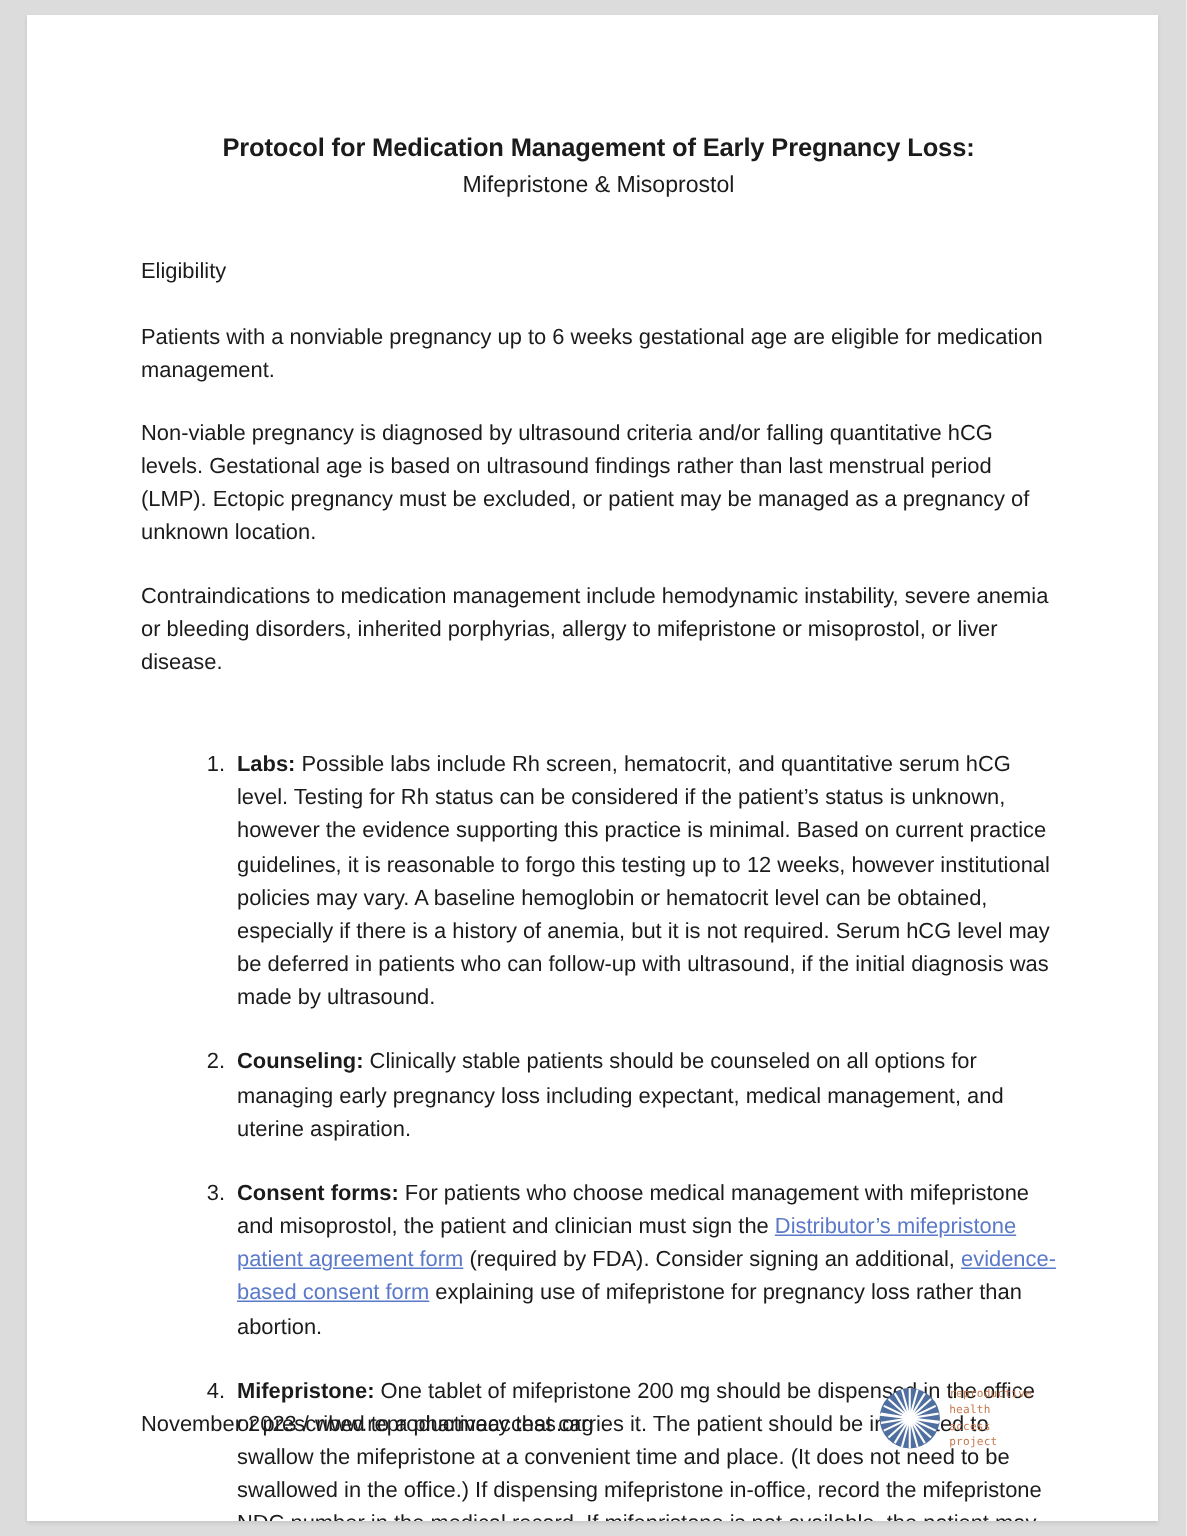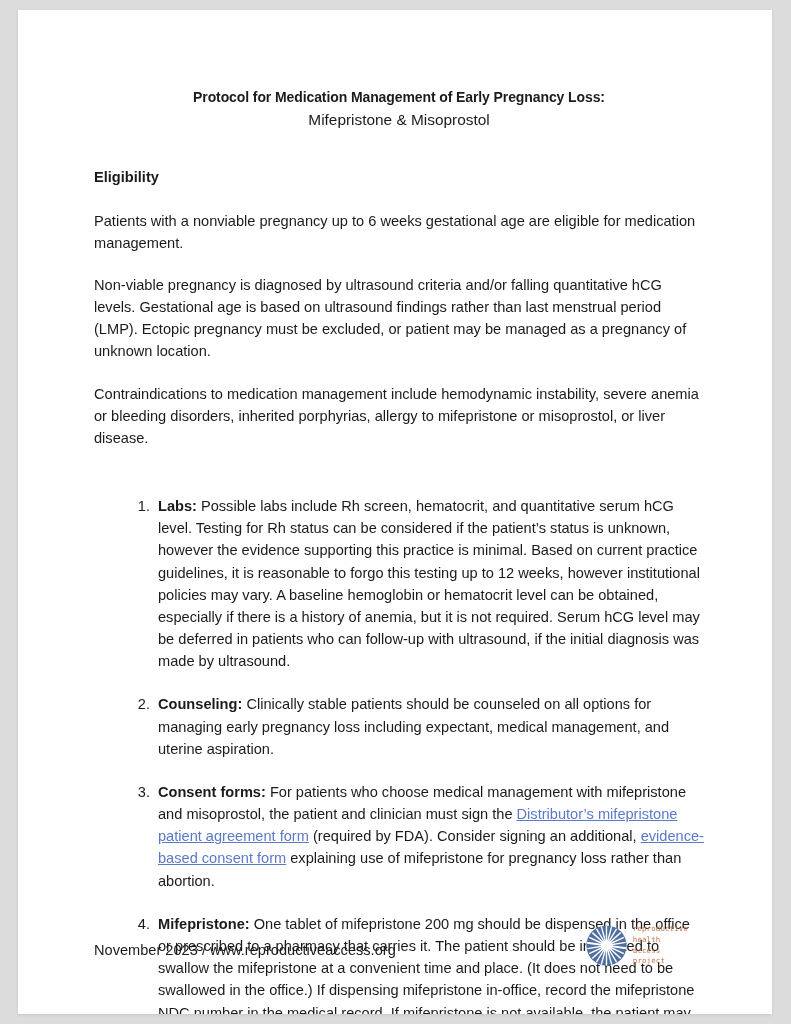--- a/index.html
+++ b/index.html
@@ -23,39 +23,39 @@
     box-shadow: 0 1px 3px rgba(0,0,0,0.10);
     overflow: hidden;
   }
   .doc-body {
     position: absolute;
     left: 76px;
     top: 78px;
     width: 610px;
   }
   .doc-title {
-    font-size: 14px;
+    font-size: 17px;
     font-weight: bold;
     color: #1b1b1b;
     text-align: center;
     line-height: 1.32;
     letter-spacing: -0.1px;
     margin: 0;
   }
   .doc-subtitle {
     font-size: 15.4px;
     font-weight: normal;
     color: #1b1b1b;
     text-align: center;
     line-height: 1.34;
     margin: 4px 0 0 0;
   }
   .section-heading {
     font-size: 14.6px;
-    font-weight: bold;
+    font-weight: normal;
     color: #1b1b1b;
     margin: 0;
     line-height: 1.4;
   }
   p.para {
     font-size: 14.6px;
     color: #1b1b1b;
     line-height: 1.52;
     margin: 0;
     text-align: left;

